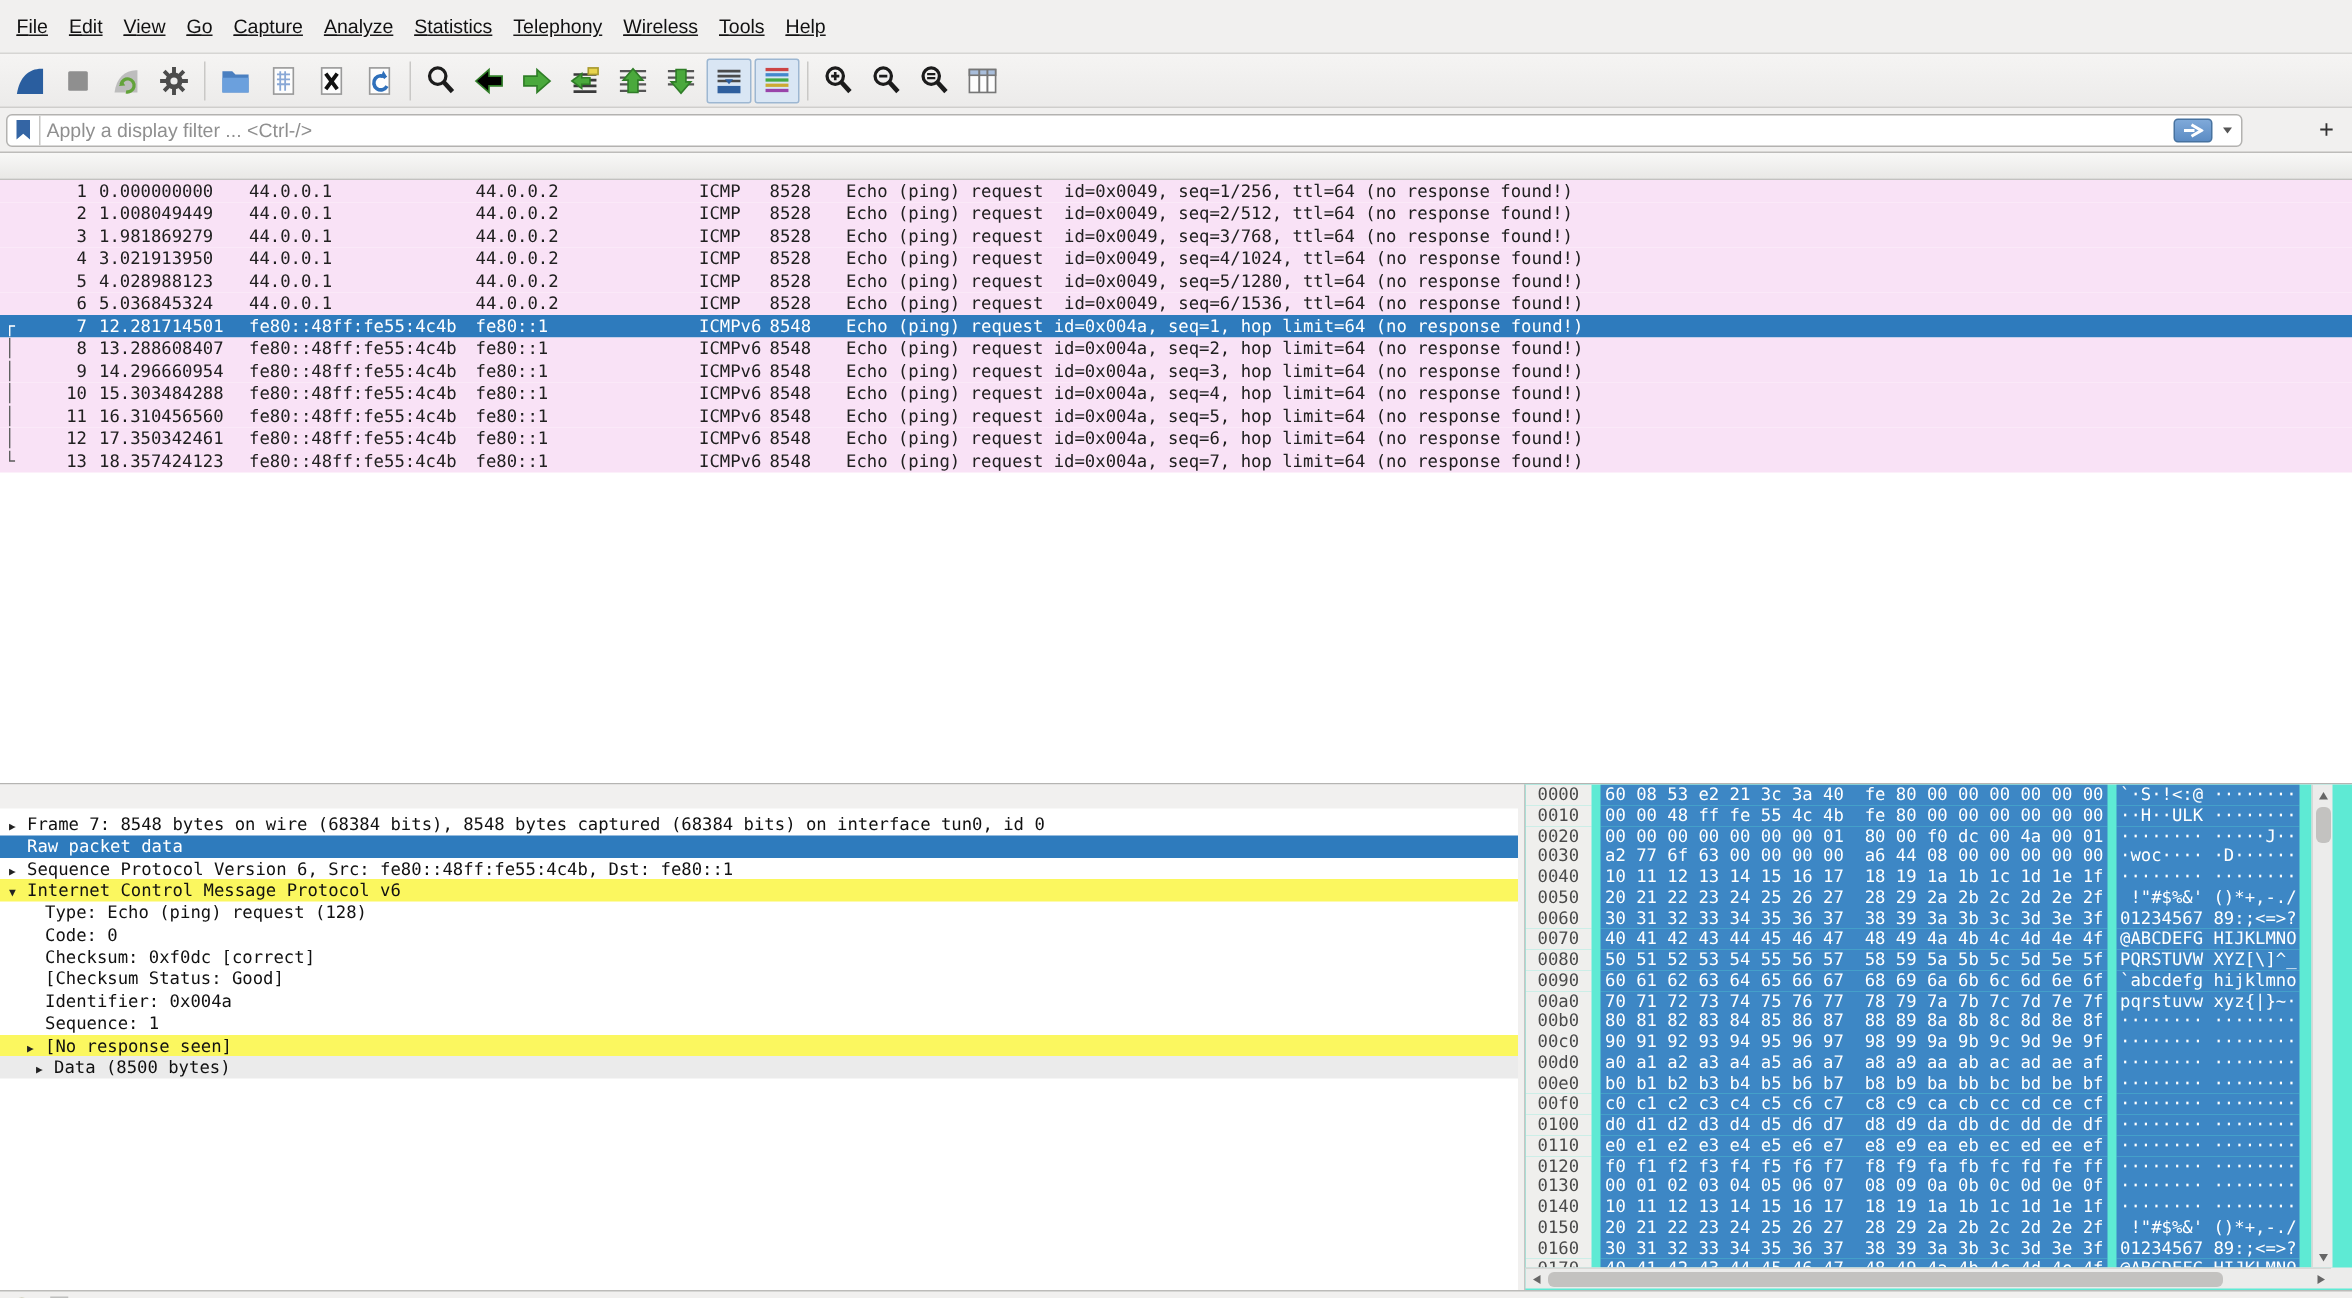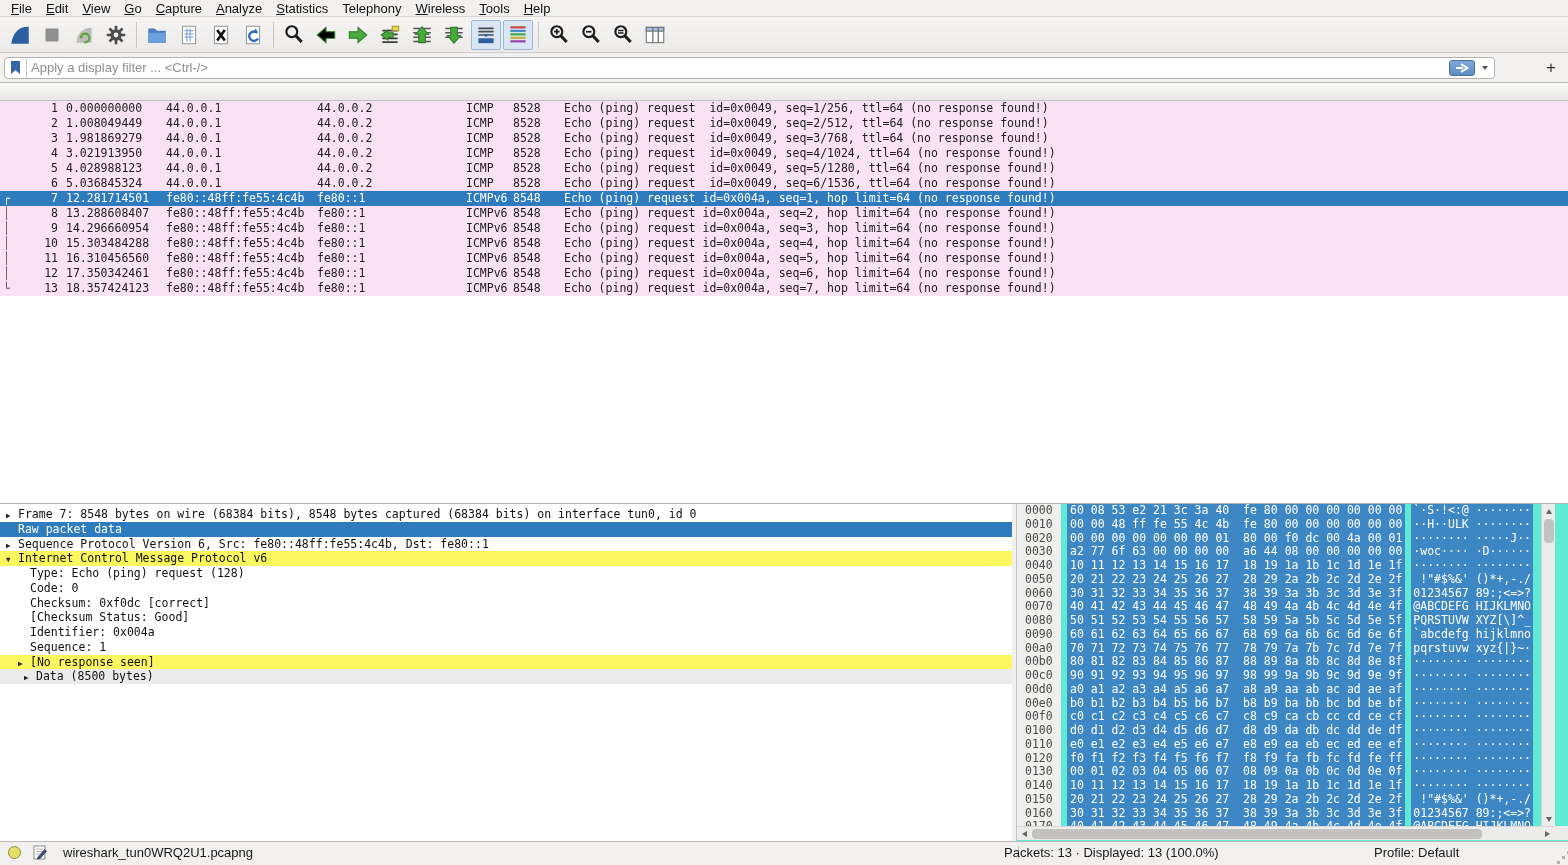--- a/index.html
+++ b/index.html
@@ -1,21 +1,21 @@
 <!DOCTYPE html>
 <html><head>
 <meta charset="utf-8">
 <style>
   * { box-sizing: border-box; margin: 0; padding: 0; }
   html,body { width:1568px; height:865px; overflow:hidden; }
   body { font-family:"Liberation Sans",sans-serif; background:#f1f0ef; color:#1a1a1a; }
 
   
-  .menubar { height:17px; display:flex; align-items:center; padding-left:4px;
-             background:#f1f0ef; border-bottom:1px solid #d6d5d3; font-size:13px; }
+  .menubar { height:36px; display:flex; align-items:center; padding-left:4px;
+             background:#f1f0ef; border-bottom:1px solid #d6d5d3; font-size:13px;text-decoration:underline; }
   .mi { display:inline-block; padding:1px 7px; color:#111; }
   .mi::first-letter { text-decoration:underline; }
   .mi.nounder::first-letter { text-decoration:none; }
 
   
   .toolbar { height:36px; display:flex; align-items:center; padding-left:4px;
              background:linear-gradient(#f5f4f3,#ecebea); border-bottom:1px solid #cfcec c; border-bottom:1px solid #cfcecc; }
   .tb { width:30px; height:30px; display:flex; align-items:center; justify-content:center;
         border:1px solid transparent; margin:0 1px; }
   .tb.pressed { background:#d9e6f4; border:1px solid #9db7d2; border-radius:2px; }
@@ -53,21 +53,21 @@
   .rn { text-align:right; padding-right:4px; position:relative; }
   .mark { position:absolute; left:3px; top:0; width:10px; text-align:left; color:#5d5d5d;
           font-style:normal; }
   .pl-row.sel .mark { color:#fff; }
   .rt,.rs,.rd,.rp { padding-left:4px; }
   .rl { padding-right:6px; }
   .ri { padding-left:7px; }
 
   
   .bottom { height:337px; display:flex; background:#f1f0ef; }
-  .details-pane { width:1012px; background:#fff; padding-top:3px; overflow:hidden; }
+  .details-pane { width:1012px; background:#fff; padding-top:3px; overflow:hidden;margin-top:16px; }
   .d-row { height:14.75px; line-height:14.7px; white-space:pre; overflow:hidden;
            font-family:"DejaVu Sans Mono","Liberation Mono",monospace; font-size:11.5px; color:#111;
            padding-left:6px; }
   .d-row.l1 { padding-left:18px; }
   .d-arrow { display:inline-block; width:12px; font-size:7.5px; color:#222; }
   .d-row.hl-sel { background:#2e7bbd; color:#fff; }
   .d-row.hl-yel { background:#fbf75f; }
   .d-row.hl-gry { background:#ebebeb;padding-left:24px; }
 
   .hex-pane { width:552px; margin-left:4px; background:#5eead4; display:flex; flex-direction:column;

